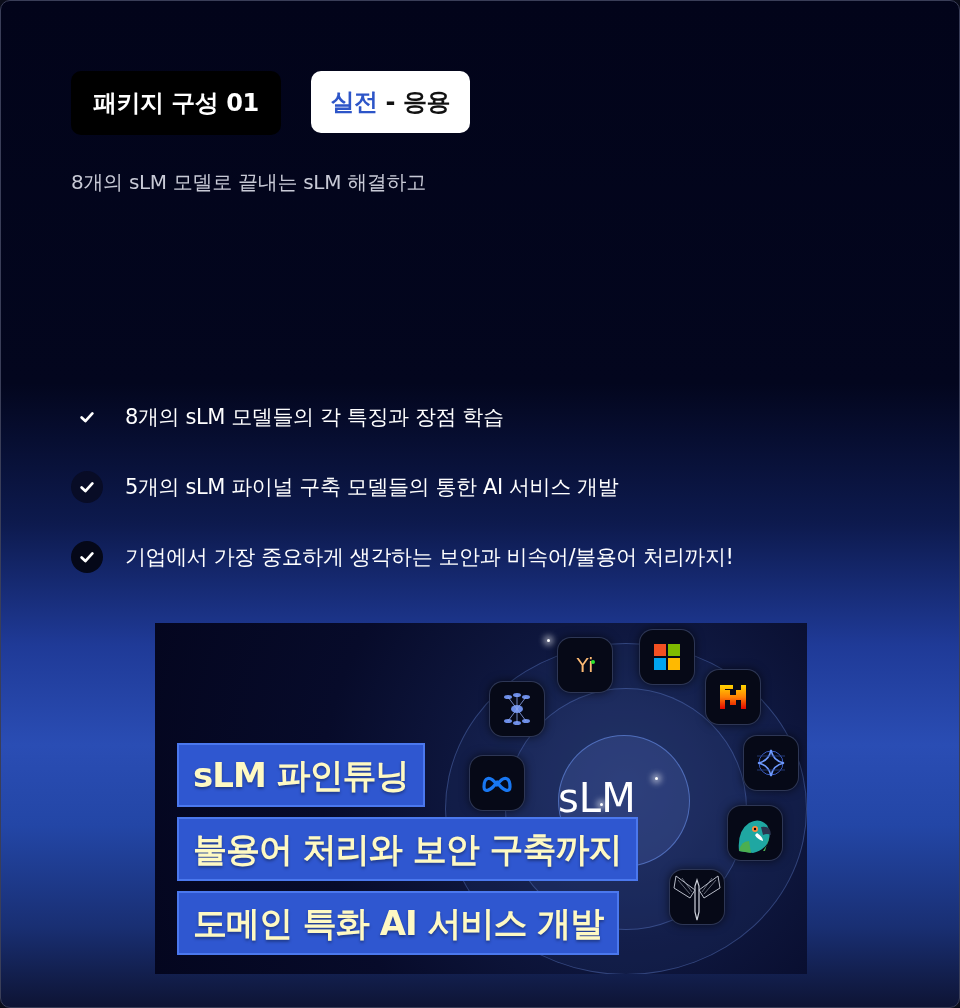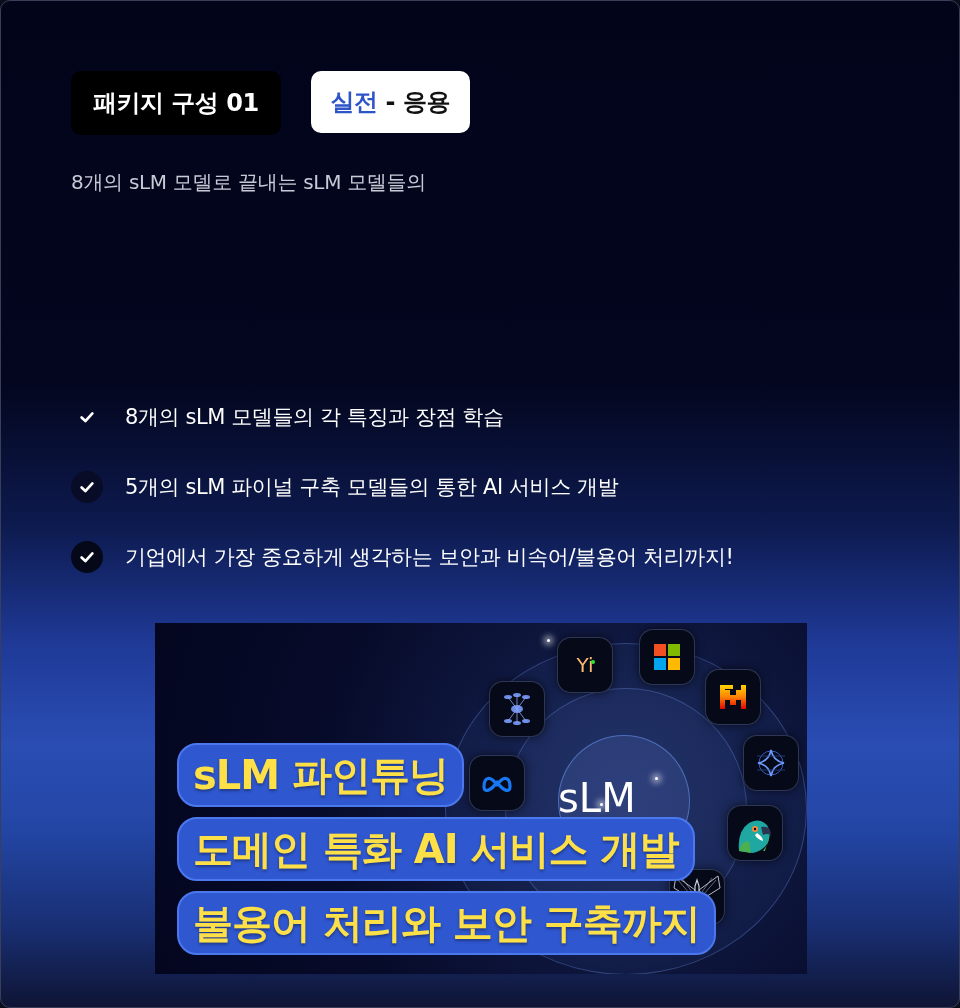--- a/index.html
+++ b/index.html
@@ -41,22 +41,22 @@
   .r2 { left: 350px; top: 65px; width: 240px; height: 240px; background: rgba(50,70,140,0.2); }
   .r3 { left: 403px; top: 112px; width: 130px; height: 130px; background: rgba(70,90,160,0.35); border-color: rgba(110,150,240,0.55); }
   .slm-core { position: absolute; left: 403px; top: 152px; width: 130px; text-align: left; color: #fff; font-size: 40px; }
   .logo {
     position: absolute; width: 54px; height: 54px; border-radius: 14px; background: #060917;
     border: 1px solid rgba(120,140,200,0.35); display: flex; align-items: center; justify-content: center;
     box-shadow: 0 0 10px rgba(0,0,0,0.6);
   }
   .pills { position: absolute; left: 22px; top: 120px; }
   .pill {
-    display: inline-block; background: #2f57d0; border: 2px solid #4b78ee; border-radius: 20px; color: #fde047;
-    font-weight: bold; font-size: 40px; letter-spacing: -1px; padding: 0 14px; height: 60px; line-height: 60px;
+    display: inline-block; background: #2f57d0; border: 2px solid #4b78ee; border-radius: 0; color: #fef9c3;
+    font-weight: bold; font-size: 34px; letter-spacing: -1px; padding: 0 14px; height: 60px; line-height: 60px;
     margin-bottom: 12px; text-shadow: 0 2px 3px rgba(0,0,0,0.35); white-space: nowrap;
   }
   .pill-row { display: block; height: 74px; }
   .sparkle { position: absolute; width: 3px; height: 3px; background: #fff; border-radius: 50%; box-shadow: 0 0 6px 3px rgba(255,255,255,0.6); }
 </style>
 </head>
 <body>
 
 <div class="card">
 
@@ -64,21 +64,21 @@
     <div class="badge-dark">
       <span>패키지 구성 01</span>
     </div>
     <div class="badge-light">
       <span class="accent">실전</span>
       <span class="sep">-</span>
       <span>응용</span>
     </div>
   </div>
 
-  <div class="subtitle">8개의 sLM 모델로 끝내는 sLM 모델들의</div>
+  <div class="subtitle">8개의 sLM 모델로 끝내는 sLM 해결하고</div>
 
 
   <ul class="features">
     <li class="feature">
       <span class="check" style="background:transparent;">
         <svg viewBox="0 0 20 20">
             <path d="M4 10.5 L8.2 14.5 L16 6" fill="none" stroke="#fff" stroke-width="3" stroke-linecap="round" stroke-linejoin="round"></path>
           </svg>
       </span>
       <span class="txt">8개의 sLM 모델들의 각 특징과 장점 학습</span>
@@ -185,17 +185,17 @@
             <ellipse cx="6" cy="30" rx="4" ry="2"></ellipse>
             <ellipse cx="15" cy="32" rx="4" ry="2"></ellipse>
             <ellipse cx="24" cy="30" rx="4" ry="2"></ellipse>
           </g>
           <path d="M6 6 L15 18 L24 6 M15 4 L15 32 M6 30 L15 18 L24 30" stroke="#8fa8f0" stroke-width="0.8" fill="none"></path>
         </svg>
     </div>
 
     <div class="pills">
       <div class="pill-row"><span class="pill">sLM 파인튜닝</span></div>
+      <div class="pill-row"><span class="pill">불용어 처리와 보안 구축까지</span></div>
       <div class="pill-row"><span class="pill">도메인 특화 AI 서비스 개발</span></div>
-      <div class="pill-row"><span class="pill">불용어 처리와 보안 구축까지</span></div>
     </div>
   </div>
 </div>
 
 </body></html>

